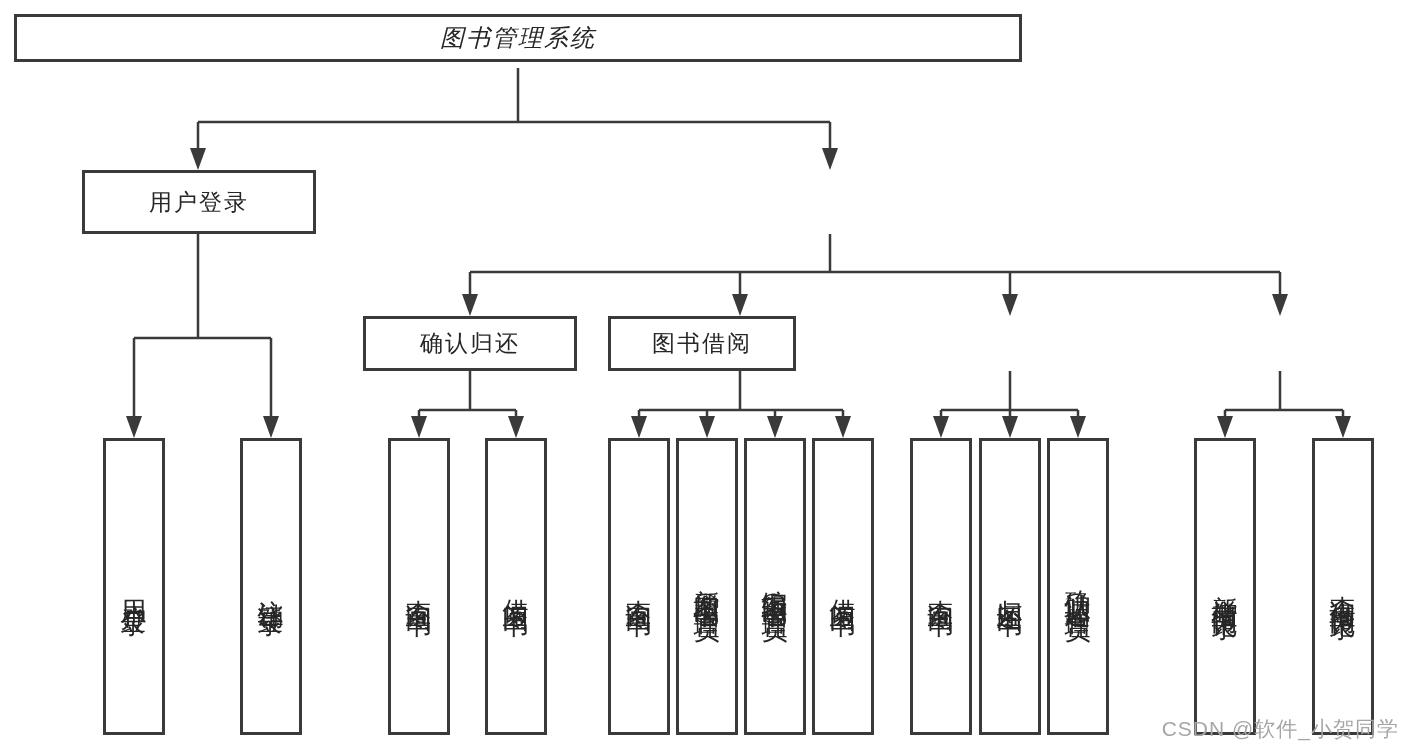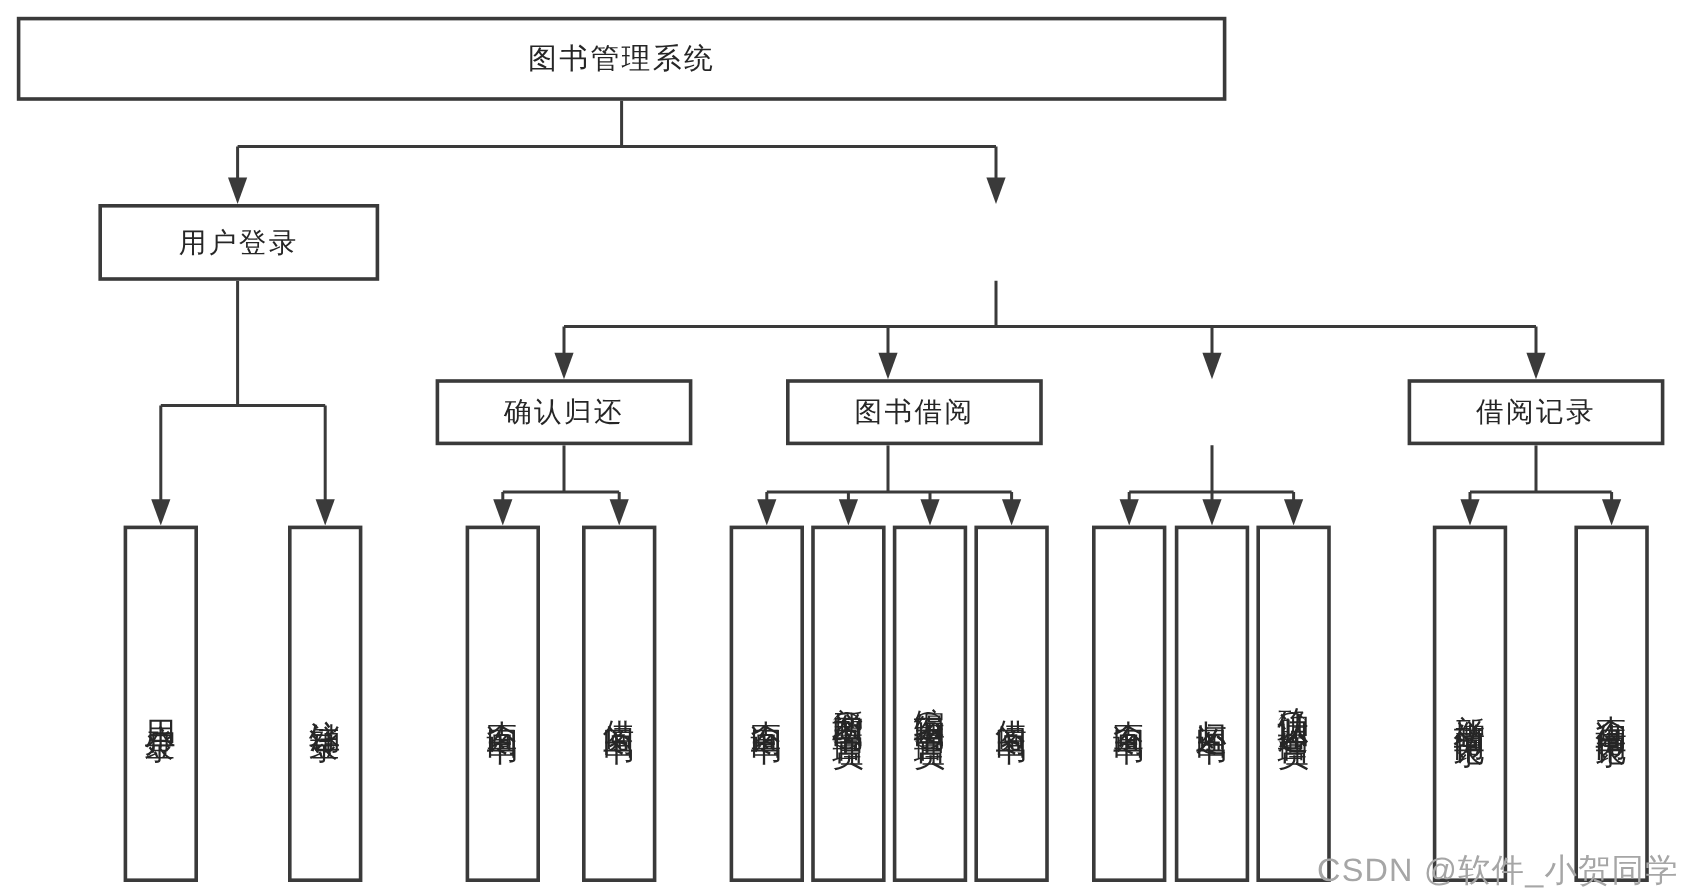--- a/index.html
+++ b/index.html
@@ -42,21 +42,21 @@
     text-orientation:mixed;
     color:var(--text);
     font-size:26px;
     letter-spacing:4px;
     line-height:1;
     z-index:2;
   }
   .watermark{
     position:absolute;
     right:6px;bottom:4px;
-    font-size:27px;
+    font-size:21px;
     color:var(--watermark);
     letter-spacing:1px;
     z-index:5;
     white-space:nowrap;
   }
 </style>
 </head>
 <body>
 
 <div class="canvas">
@@ -85,36 +85,33 @@
       <polygon points="767,416 783,416 775,438"></polygon>
       <polygon points="835,416 851,416 843,438"></polygon>
       <polygon points="933,416 949,416 941,438"></polygon>
       <polygon points="1002,416 1018,416 1010,438"></polygon>
       <polygon points="1070,416 1086,416 1078,438"></polygon>
       <polygon points="1217,416 1233,416 1225,438"></polygon>
       <polygon points="1335,416 1351,416 1343,438"></polygon>
     </g>
   </svg>
 
-  <div class="hnode" style="left:14px;top:14px;width:1008px;height:70px;font-size:24px;">
+  <div class="hnode" style="left:14px;top:14px;width:1008px;height:48px;font-size:24px;font-style:italic;">
     <span>图书管理系统</span>
   </div>
 
   <div class="hnode" style="left:82px;top:170px;width:234px;height:64px;">
     <span>用户登录</span>
   </div>
 
   <div class="hnode" style="left:363px;top:316px;width:214px;height:55px;">
     <span>确认归还</span>
   </div>
-  <div class="hnode" style="left:655px;top:316px;width:214px;height:55px;">
+  <div class="hnode" style="left:608px;top:316px;width:188px;height:55px;">
     <span>图书借阅</span>
-  </div>
-  <div class="hnode" style="left:1173px;top:316px;width:214px;height:55px;">
-    <span>借阅记录</span>
   </div>
 
   <div class="vnode" style="left:103px;">
     <span>用户登录</span>
   </div>
   <div class="vnode" style="left:240px;">
     <span>注销登录</span>
   </div>
 
   <div class="vnode" style="left:388px;">

